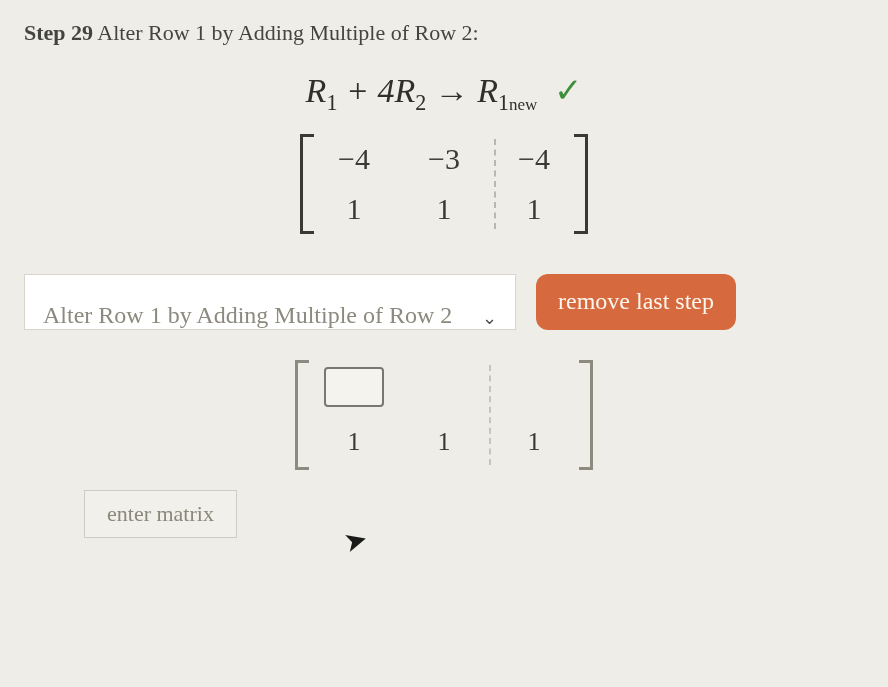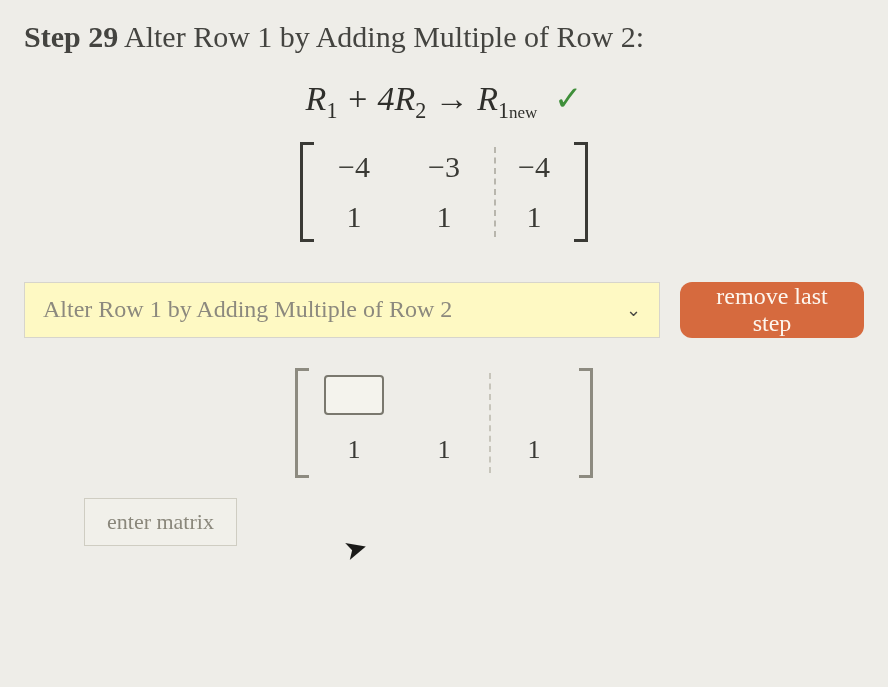--- a/index.html
+++ b/index.html
@@ -7,21 +7,21 @@
     margin: 0;
     padding: 20px 24px;
     width: 888px;
     height: 687px;
     background: #eeede8;
     font-family: Georgia, 'Times New Roman', serif;
     color: #3a3a35;
     overflow: hidden;
   }
   .step-title {
-    font-size: 30px;
+    font-size: 22px;
     margin-bottom: 24px;
     color: #444440;
     font-weight: normal;
   }
   .step-title .bold { font-weight: bold; }
   .equation-row {
     text-align: center;
     font-size: 34px;
     font-style: italic;
     font-family: 'Cambria Math', Georgia, serif;
@@ -81,26 +81,26 @@
   .controls-row {
     display: flex;
     align-items: center;
     gap: 20px;
     margin-bottom: 30px;
     margin-left: -24px;
     padding-left: 24px;
   }
   .dropdown {
     flex: 0 0 auto;
-    width: 636px;
+    width: 492px;
     height: 56px;
-    background: #fef9c3;
+    background: #ffffff;
     border: 1px solid #d7d5cc;
     display: flex;
-    align-items: center;
+    align-items: flex-end;
     justify-content: space-between;
     padding: 0 18px;
     font-size: 24px;
     color: #8c897e;
     font-family: Georgia, serif;
     cursor: pointer;
   }
   .chevron {
     font-size: 18px;
     color: #4a4a44;

